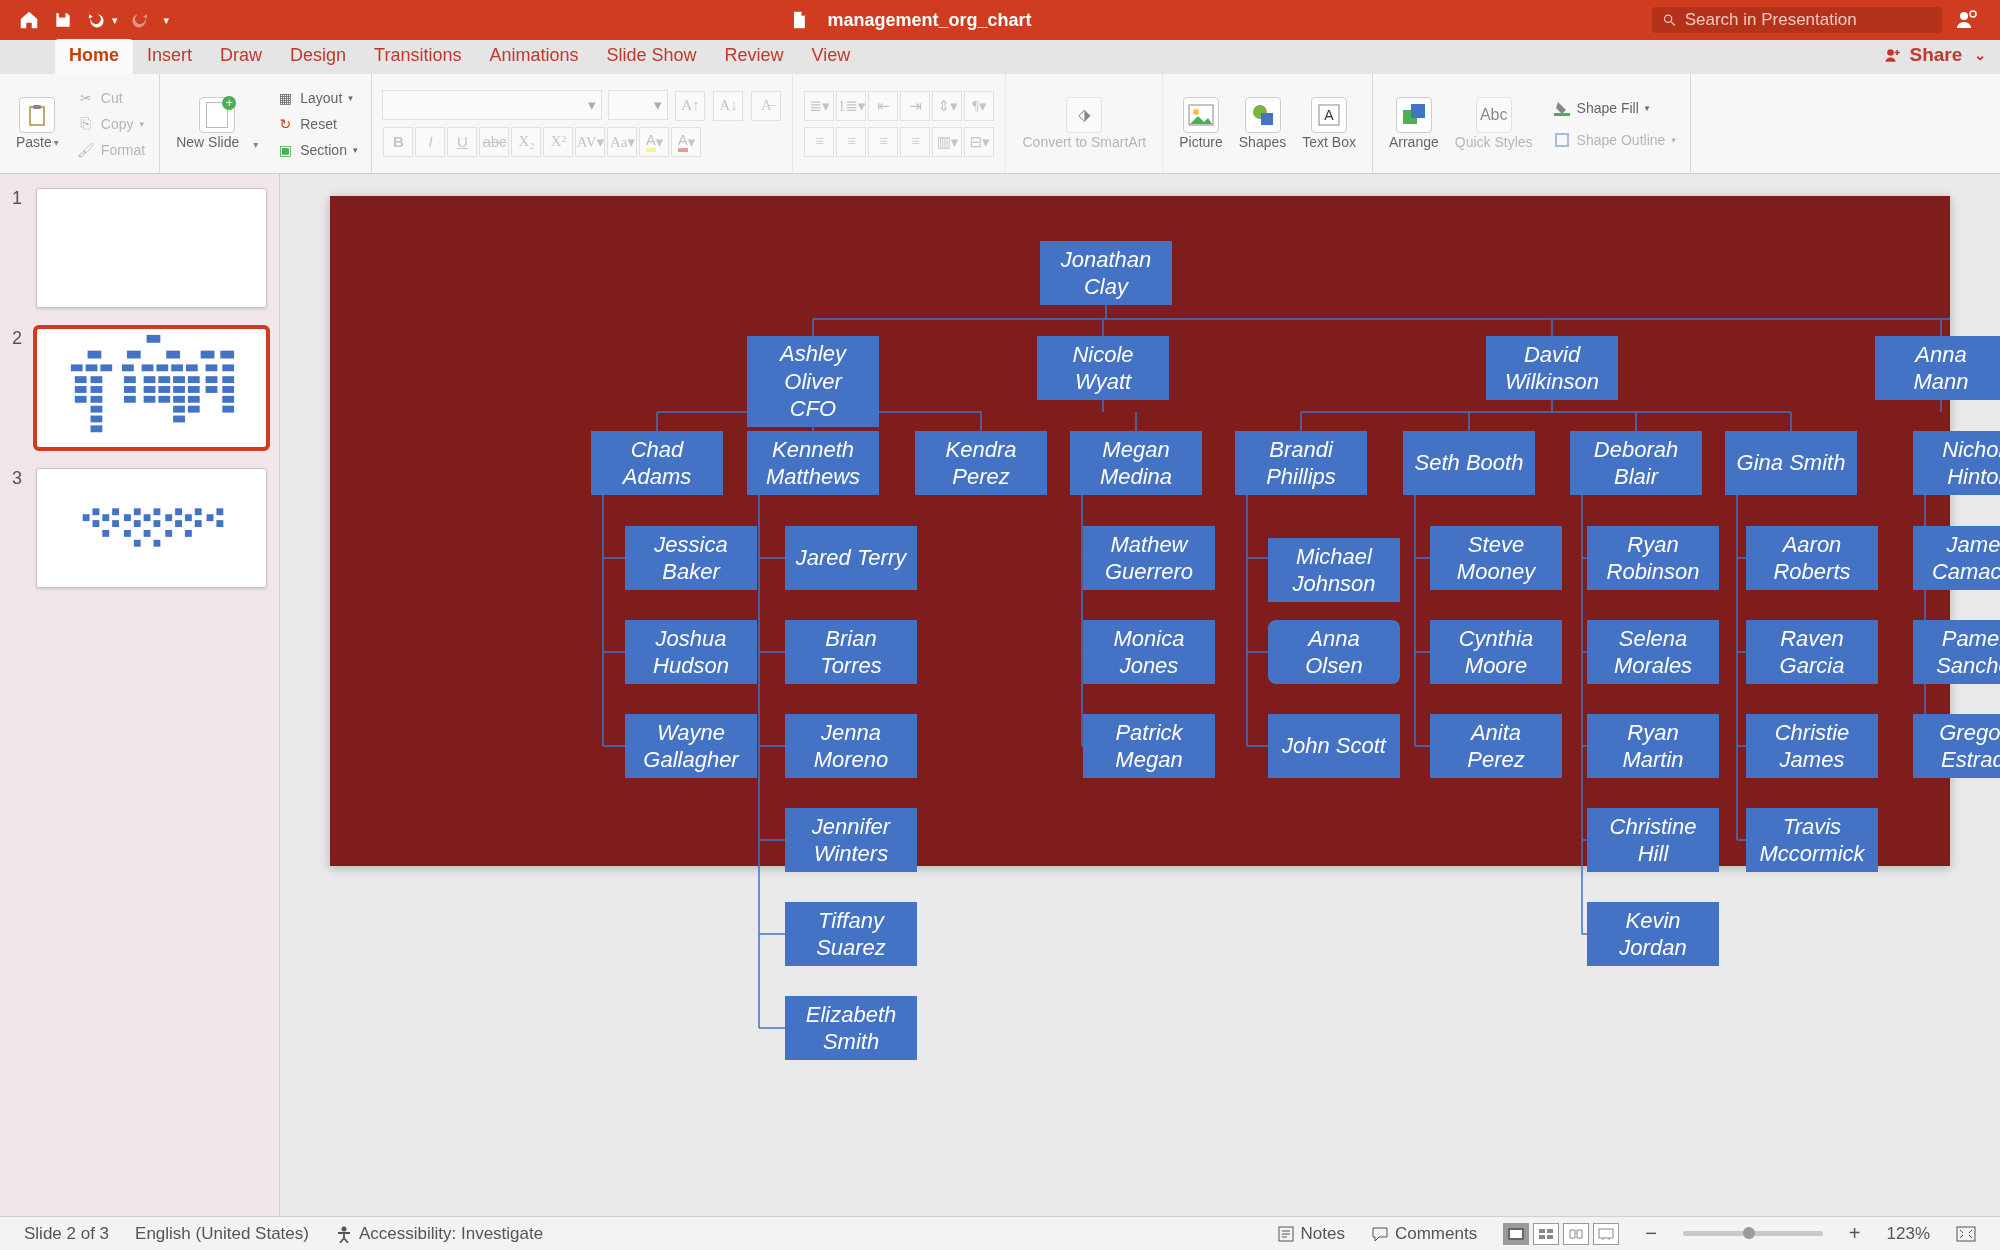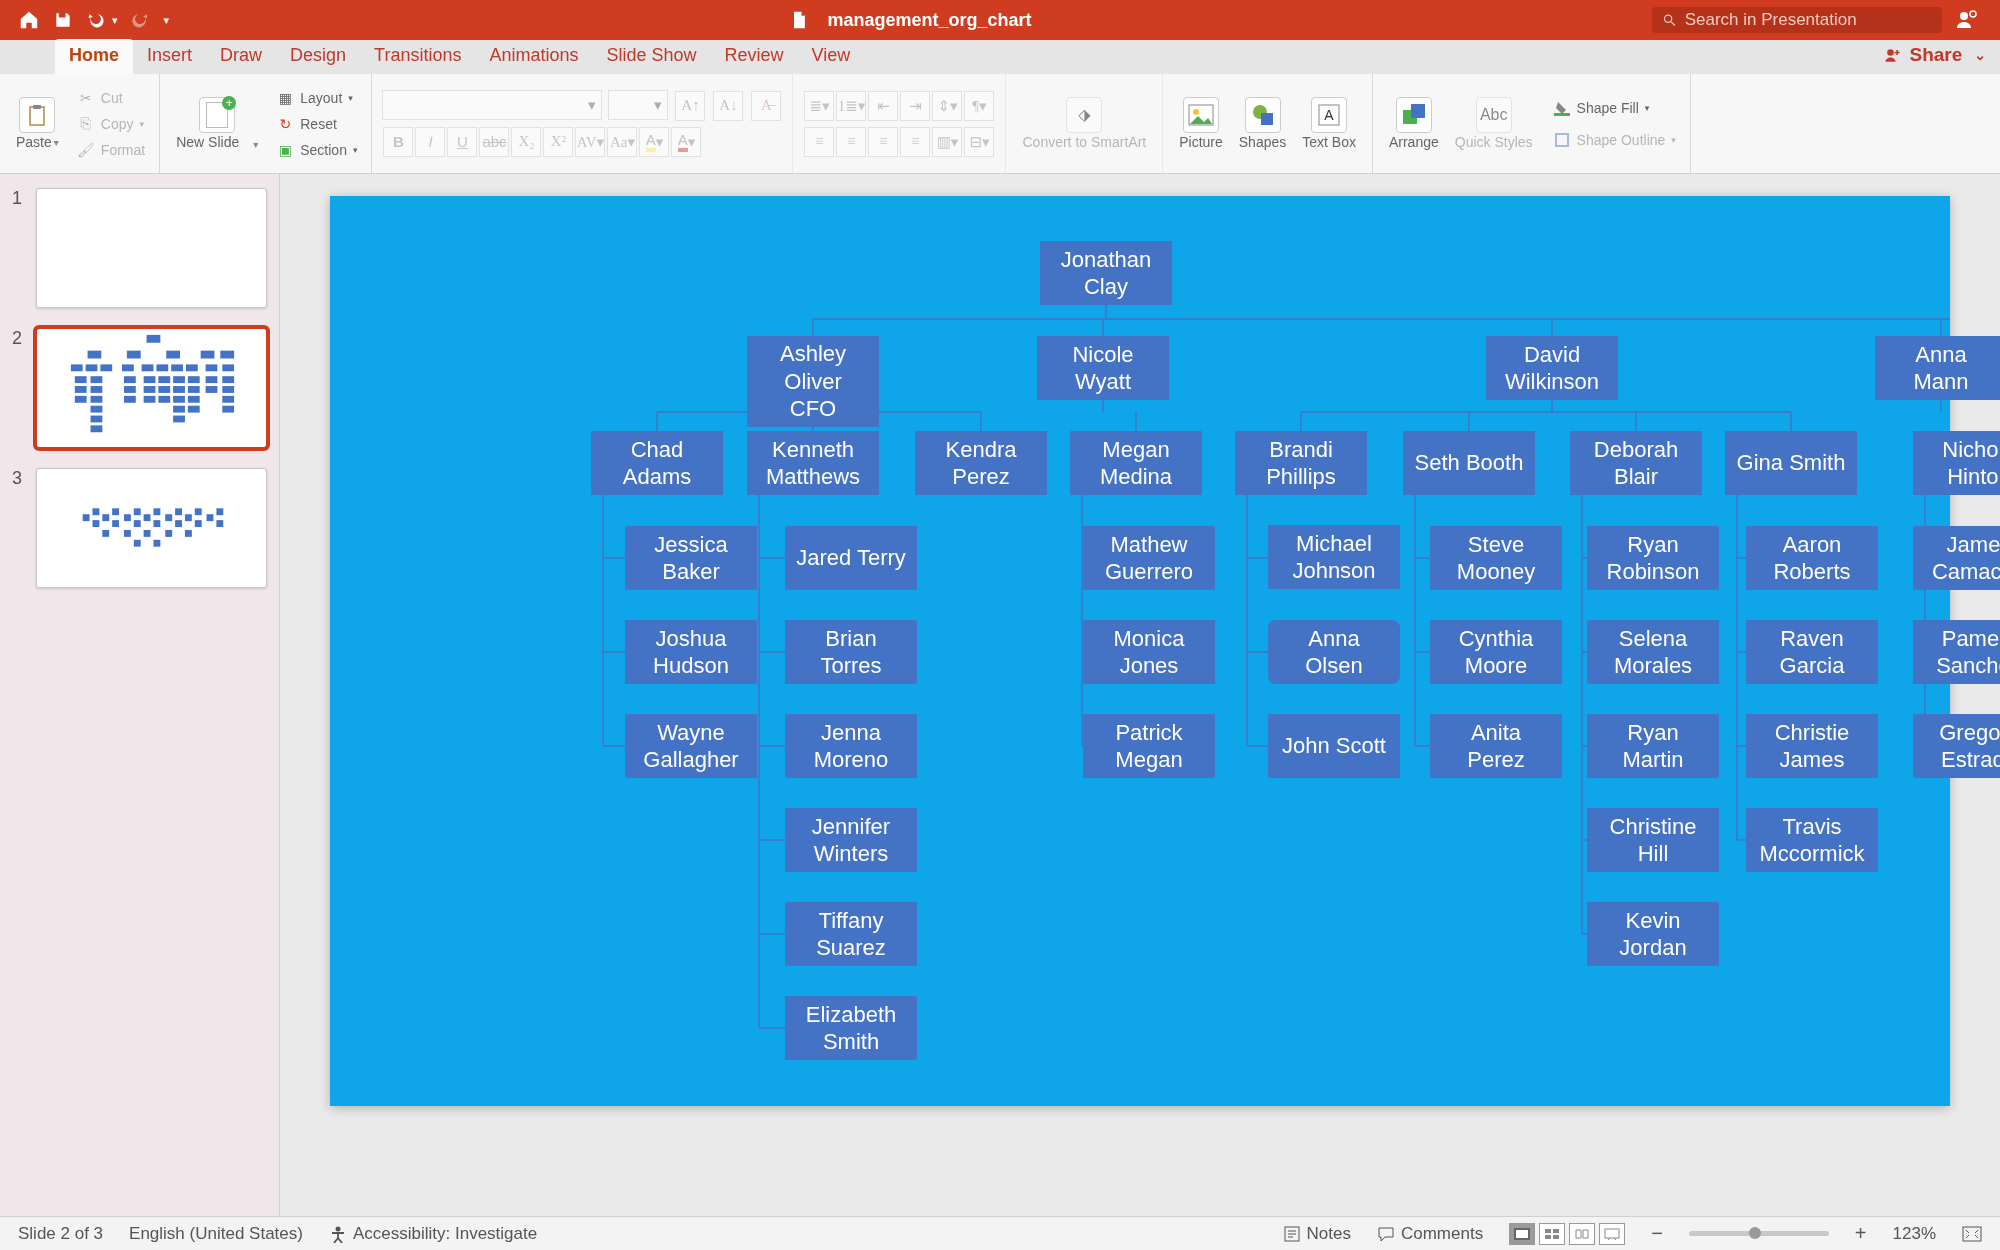--- a/index.html
+++ b/index.html
@@ -40,29 +40,29 @@
   
   .workarea { display:flex; height:calc(1250px - 40px - 34px - 100px - 34px); }
   .thumbs { width:280px; background:#f1e6ea; border-right:1px solid #d0d0d0; padding:14px 12px; display:flex; flex-direction:column; gap:20px; }
   .thumbrow { display:flex; gap:10px; }
   .thumbnum { font-size:18px; color:#555; width:14px; }
   .thumb { flex:1; height:120px; background:#fff; border:1px solid #c8c8c8; border-radius:3px; box-shadow:0 1px 3px rgba(0,0,0,.15); position:relative; overflow:hidden; }
   .thumb.selected { outline:4px solid #cf3c20; outline-offset:-1px; }
   .thumb svg { width:100%; height:100%; }
 
   .canvaswrap { flex:1; background:#eaeaea; display:flex; align-items:flex-start; justify-content:center; padding:22px 50px; overflow:hidden; }
-  .slide { width:1620px; height:910px; background:#0ea5e9; box-shadow:0 2px 10px rgba(0,0,0,.25); position:relative; }
+  .slide { width:1620px; height:670px; background:#7f1d1d; box-shadow:0 2px 10px rgba(0,0,0,.25); position:relative;font-style:italic; }
 
   
   .node { position:absolute; background:#4472c4; color:#fff; font-size:22px; display:flex; align-items:center; justify-content:center; text-align:center; padding:4px 10px; line-height:1.25; white-space:pre-line; }
   .lines { position:absolute; inset:0; }
   .lines line { stroke:#4472c4; stroke-width:1.5; }
 
   
-  .status { height:34px; background:#f3f3f3; border-top:1px solid #d0d0d0; display:flex; align-items:center; font-size:17px; color:#555; padding:0 18px; gap:26px; }
+  .status { height:34px; background:#f3f3f3; border-top:1px solid #d0d0d0; display:flex; align-items:center; font-size:17px; color:#555; padding:0 24px; gap:26px; }
   .status .spacer { flex:1; }
   .viewbtn { width:26px; height:22px; border:1px solid #999; display:flex; align-items:center; justify-content:center; background:#fff; }
   .viewbtn.active { background:#9a9a9a; }
   .zoombar { width:140px; height:5px; background:#c8c8c8; position:relative; border-radius:3px; }
   .zoombar .knob { position:absolute; width:12px; height:12px; border-radius:50%; background:#9a9a9a; top:-4px; left:60px; }
 
   svg { display:block; }
 </style>
 </head>
 <body>
@@ -523,21 +523,21 @@
         <div class="node" style="left: 295px; top: 518px; width: 132px; min-height: 64px;">Wayne Gallagher</div>
         <div class="node" style="left: 455px; top: 330px; width: 132px; min-height: 64px;">Jared Terry</div>
         <div class="node" style="left: 455px; top: 424px; width: 132px; min-height: 64px;">Brian Torres</div>
         <div class="node" style="left: 455px; top: 518px; width: 132px; min-height: 64px;">Jenna Moreno</div>
         <div class="node" style="left: 455px; top: 612px; width: 132px; min-height: 64px;">Jennifer Winters</div>
         <div class="node" style="left: 455px; top: 706px; width: 132px; min-height: 64px;">Tiffany Suarez</div>
         <div class="node" style="left: 455px; top: 800px; width: 132px; min-height: 64px;">Elizabeth Smith</div>
         <div class="node" style="left: 753px; top: 330px; width: 132px; min-height: 64px;">Mathew Guerrero</div>
         <div class="node" style="left: 753px; top: 424px; width: 132px; min-height: 64px;">Monica Jones</div>
         <div class="node" style="left: 753px; top: 518px; width: 132px; min-height: 64px;">Patrick Megan</div>
-        <div class="node" style="left: 938px; top: 329px; width: 132px; min-height: 64px;">Michael Johnson</div>
+        <div class="node" style="left: 938px; top: 342px; width: 132px; min-height: 64px;">Michael Johnson</div>
         <div class="node" style="left: 938px; top: 424px; width: 132px; min-height: 64px; border-radius: 8px;">Anna Olsen</div>
         <div class="node" style="left: 938px; top: 518px; width: 132px; min-height: 64px;">John Scott</div>
         <div class="node" style="left: 1100px; top: 330px; width: 132px; min-height: 64px;">Steve Mooney</div>
         <div class="node" style="left: 1100px; top: 424px; width: 132px; min-height: 64px;">Cynthia Moore</div>
         <div class="node" style="left: 1100px; top: 518px; width: 132px; min-height: 64px;">Anita Perez</div>
         <div class="node" style="left: 1257px; top: 330px; width: 132px; min-height: 64px;">Ryan Robinson</div>
         <div class="node" style="left: 1257px; top: 424px; width: 132px; min-height: 64px;">Selena Morales</div>
         <div class="node" style="left: 1257px; top: 518px; width: 132px; min-height: 64px;">Ryan Martin</div>
         <div class="node" style="left: 1257px; top: 612px; width: 132px; min-height: 64px;">Christine Hill</div>
         <div class="node" style="left: 1257px; top: 706px; width: 132px; min-height: 64px;">Kevin Jordan</div>

